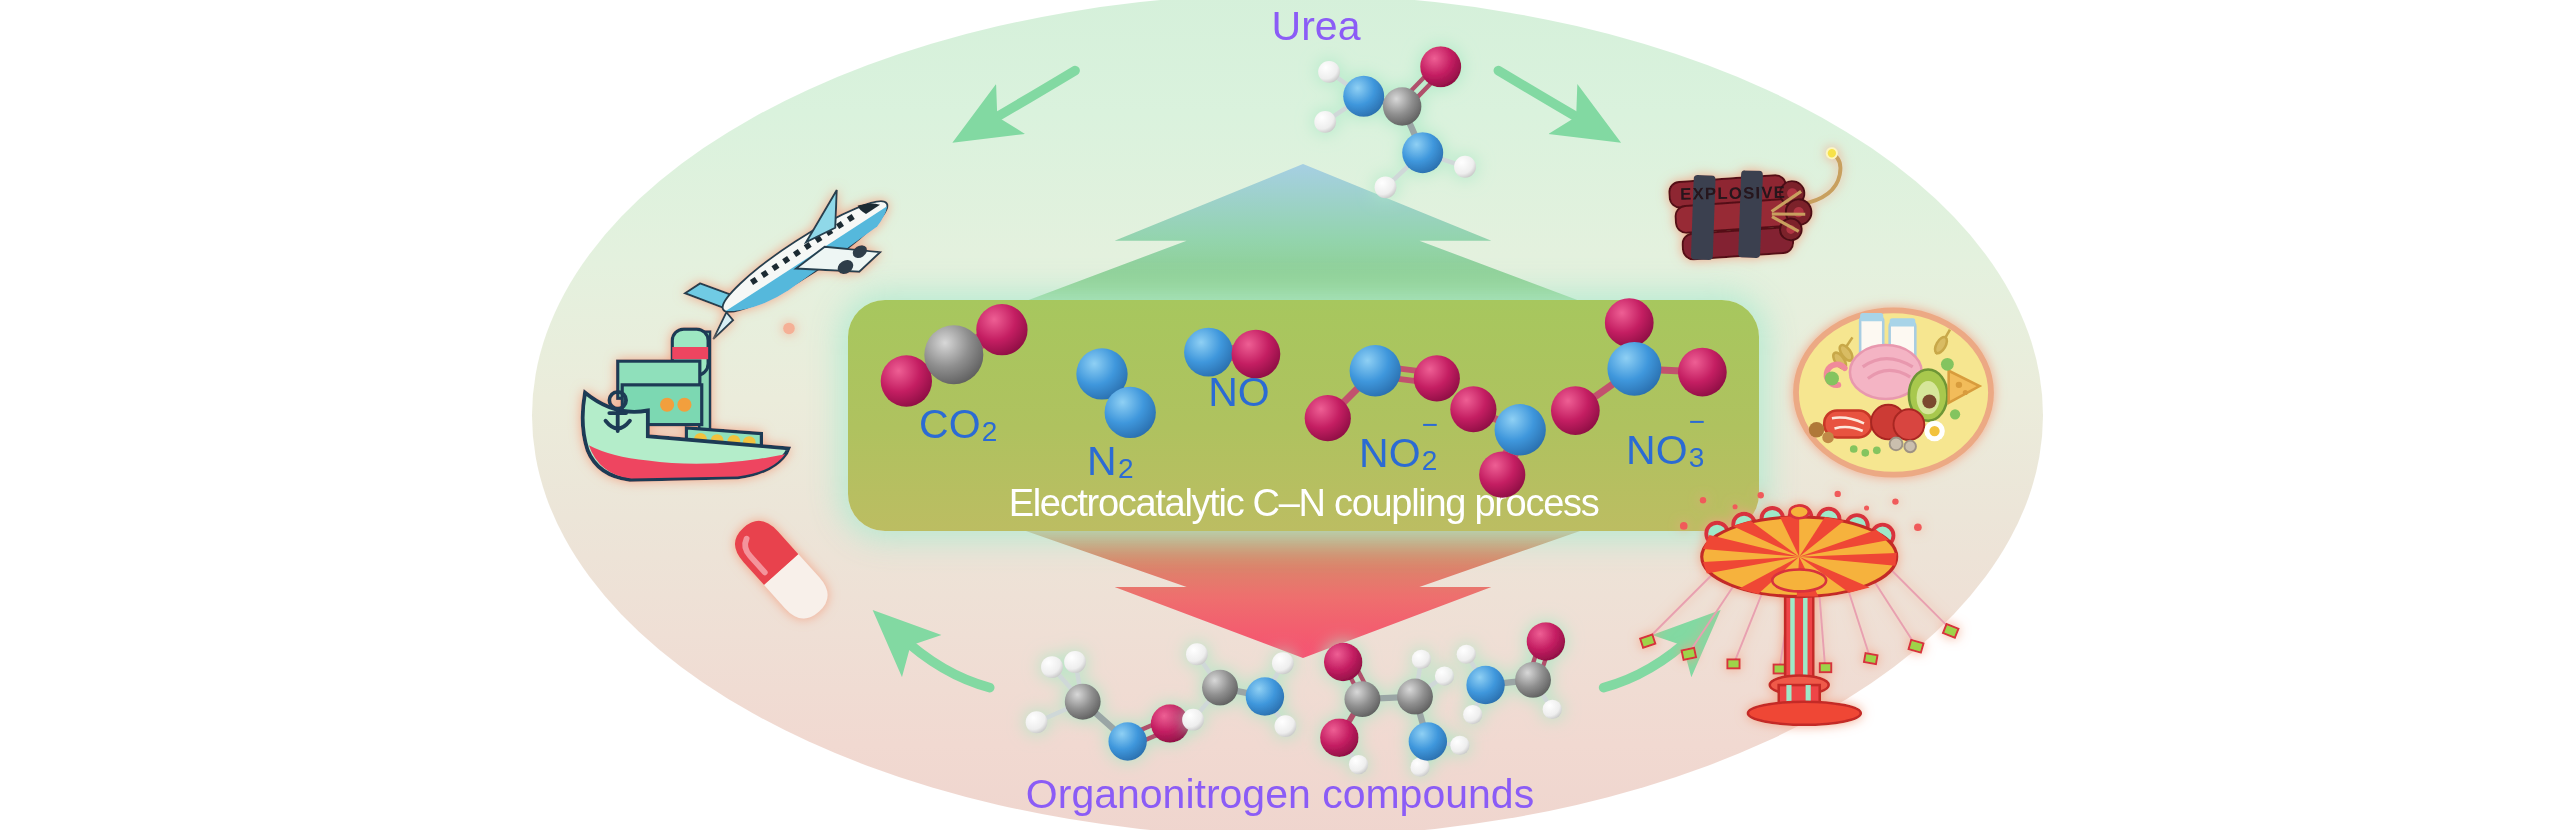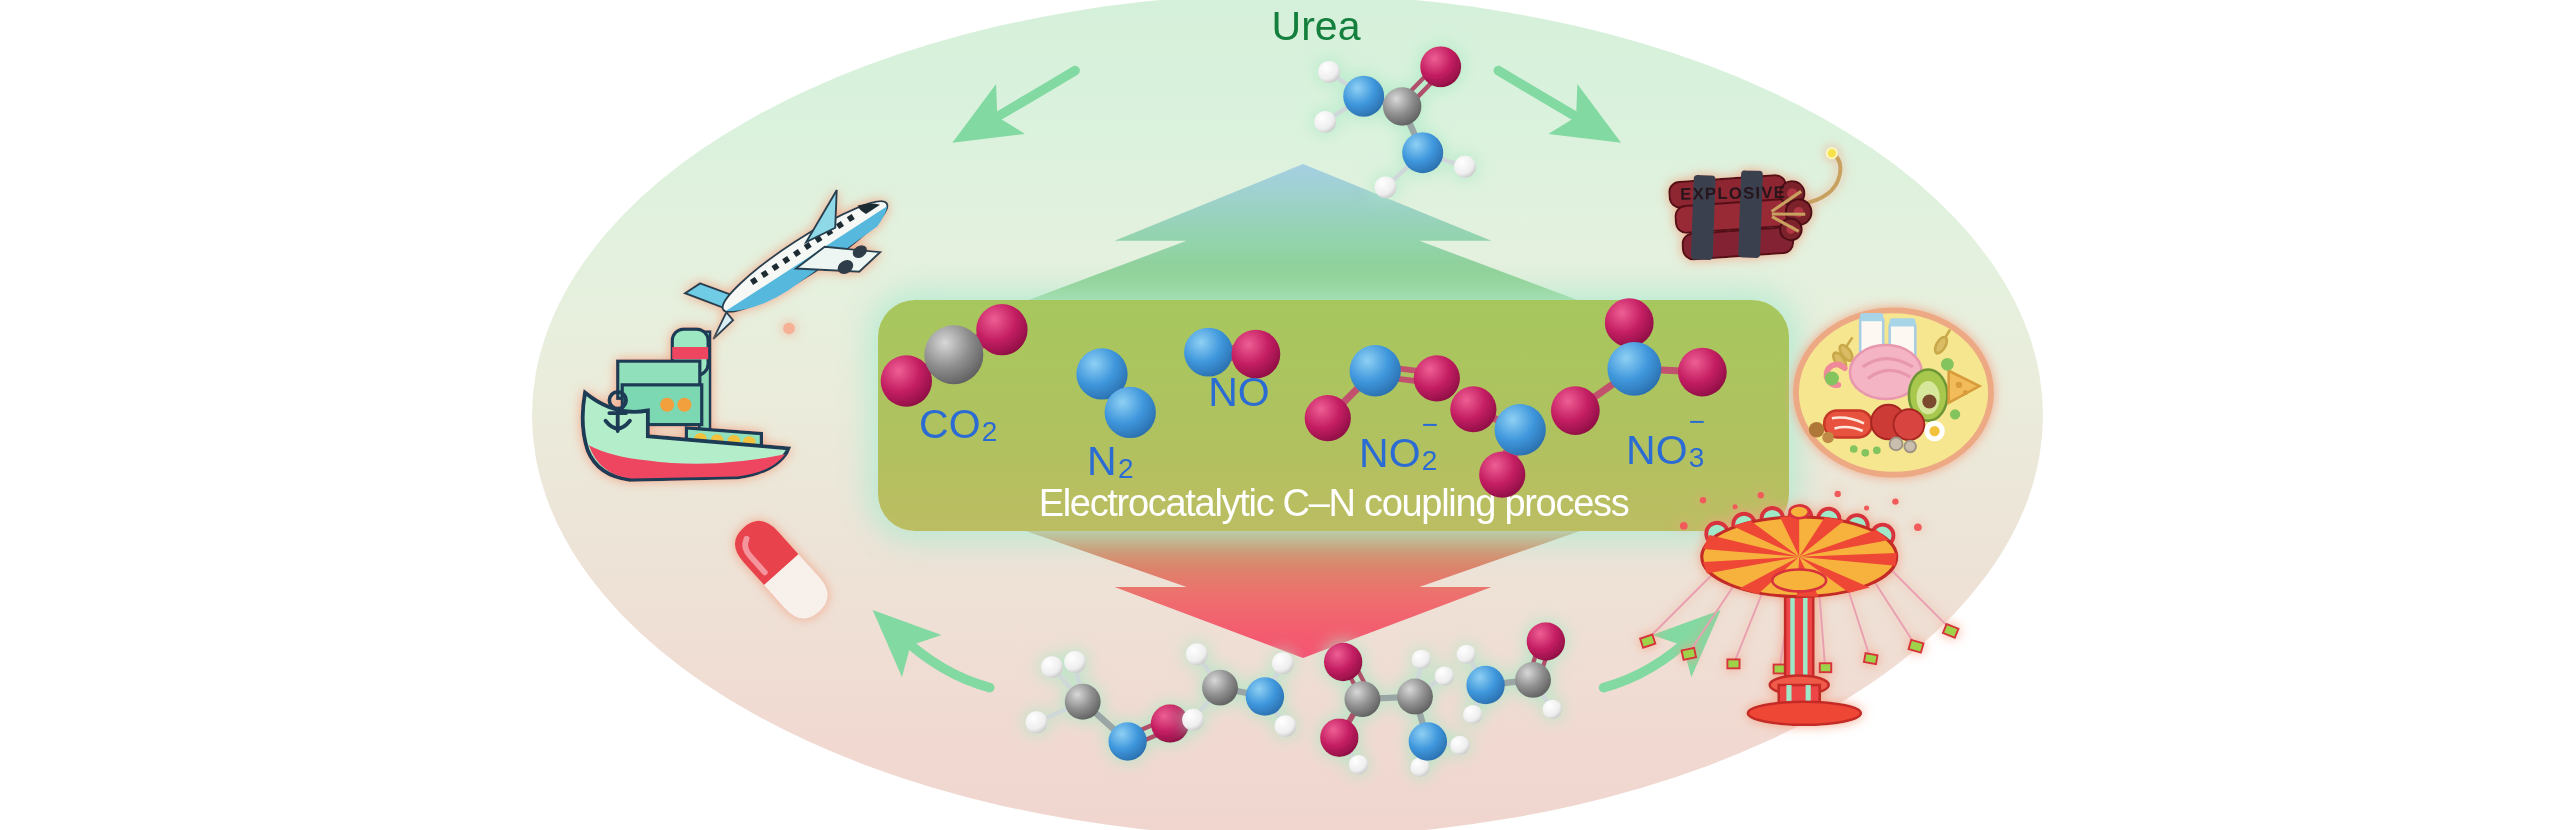--- a/index.html
+++ b/index.html
@@ -5,33 +5,33 @@
   html,body{margin:0;padding:0;background:#ffffff;}
   #canvas{position:relative;width:2576px;height:830px;overflow:hidden;background:#ffffff;
           font-family:"Liberation Sans", sans-serif;}
   
   #oval{position:absolute;left:532px;top:-6.4px;width:1511px;height:843px;border-radius:50%;
         background:linear-gradient(180deg,#d5f0da 0%,#daf2dd 14%,#e4f1de 32%,#ebecdb 48%,
                    #ece5d8 62%,#efdfd5 76%,#f1d9d1 89%,#efd5ce 100%);}
   
   #panel{position:absolute;left:848px;top:300px;width:911px;height:231px;border-radius:37px;
          background:linear-gradient(180deg,#a7c75e 0%,#afc25f 55%,#bcbd62 100%);
-         box-shadow:0 0 29.5px 9px rgba(176,234,208,0.85);z-index:3;margin-left:30px;}
+         box-shadow:0 0 29.5px 9px rgba(176,234,208,0.85);z-index:3;}
   #panel .title{position:absolute;left:0;right:0;bottom:6.4px;text-align:center;
          color:#ffffff;font-size:38px;letter-spacing:-1.3px;white-space:nowrap;}
   
   .big-arrow{position:absolute;z-index:2;filter:drop-shadow(0 0 11.5px #c4efd6);}
   #arrow-up{left:1026px;top:164px;width:554px;height:137px;
       background:linear-gradient(180deg,#a6cfe3 0%,#93d4ad 55%,#8ccd84 100%);
       clip-path:polygon(50% 0%,84% 56%,71% 56%,100% 100%,0% 100%,29% 56%,16% 56%);}
   #arrow-down{left:1026px;top:531px;width:554px;height:127px;
       background:linear-gradient(180deg,#c89a66 0%,#ee6f6e 52%,#f74f70 100%);
       clip-path:polygon(0% 0%,100% 0%,71% 44%,84% 44%,50% 100%,16% 44%,29% 44%);}
   
-  .compound-label{position:absolute;z-index:5;color:#15803d;white-space:nowrap;
+  .compound-label{position:absolute;z-index:5;color:#8b5cf6;white-space:nowrap;
       transform:translateX(-50%);}
   #urea-label{left:1316px;top:2.6px;font-size:41px;}
   #organo-label{left:1280px;top:771px;font-size:41px;}
   .formula{position:absolute;z-index:5;color:#2b6bd4;font-size:41px;white-space:nowrap;
       transform:translateX(-50%);}
   .fstack{display:inline-block;position:relative;width:24.4px;height:41px;vertical-align:baseline;}
   .fsub{position:absolute;left:1.3px;bottom:-10.3px;font-size:28px;}
   .fsup{position:absolute;left:1.3px;top:-16.7px;font-size:28px;}
   #art{position:absolute;left:0;top:0;z-index:4;pointer-events:none;}
 </style>
@@ -42,20 +42,21 @@
   <div id="oval"></div>
 
   <div id="arrow-up" class="big-arrow"></div>
   <div id="arrow-down" class="big-arrow"></div>
 
   <div id="panel">
     <div class="title">Electrocatalytic C–N coupling process</div>
   </div>
 
   <div id="urea-label" class="compound-label">Urea</div>
+  <div id="organo-label" class="compound-label">Organonitrogen compounds</div>
 
   <div class="formula" style="left:962px;top:397px;">
     <span>CO</span><span class="fstack"><span class="fsub">2</span><span class="fsup"></span></span>
   </div>
   <div class="formula" style="left:1114px;top:434px;">
     <span>N</span><span class="fstack"><span class="fsub">2</span><span class="fsup"></span></span>
   </div>
   <div class="formula" style="left:1239px;top:369px;">
     <span>NO</span>
   </div>

